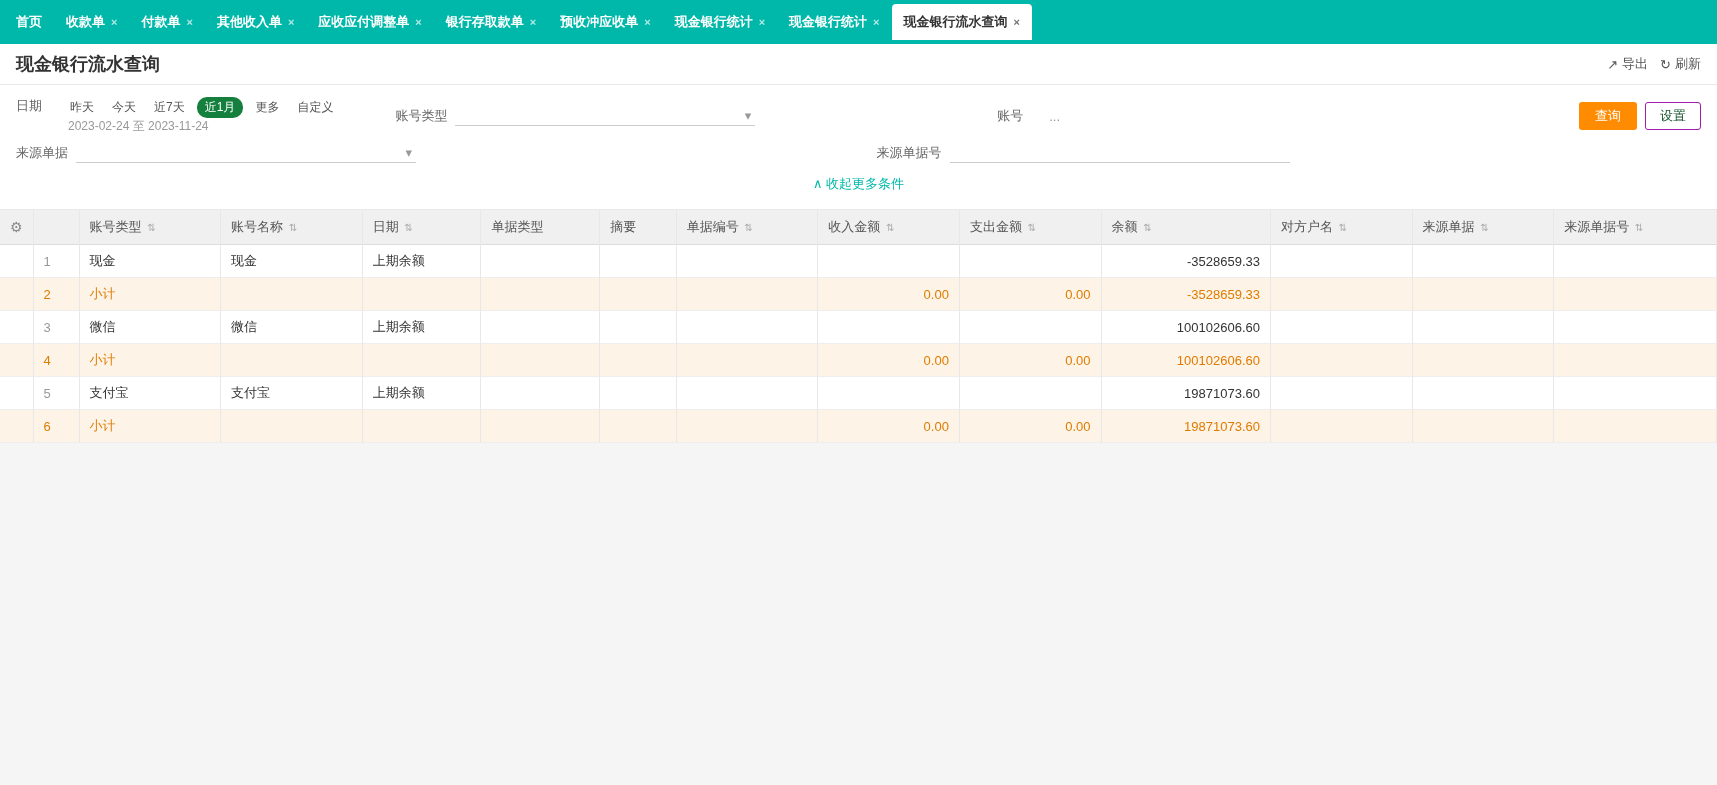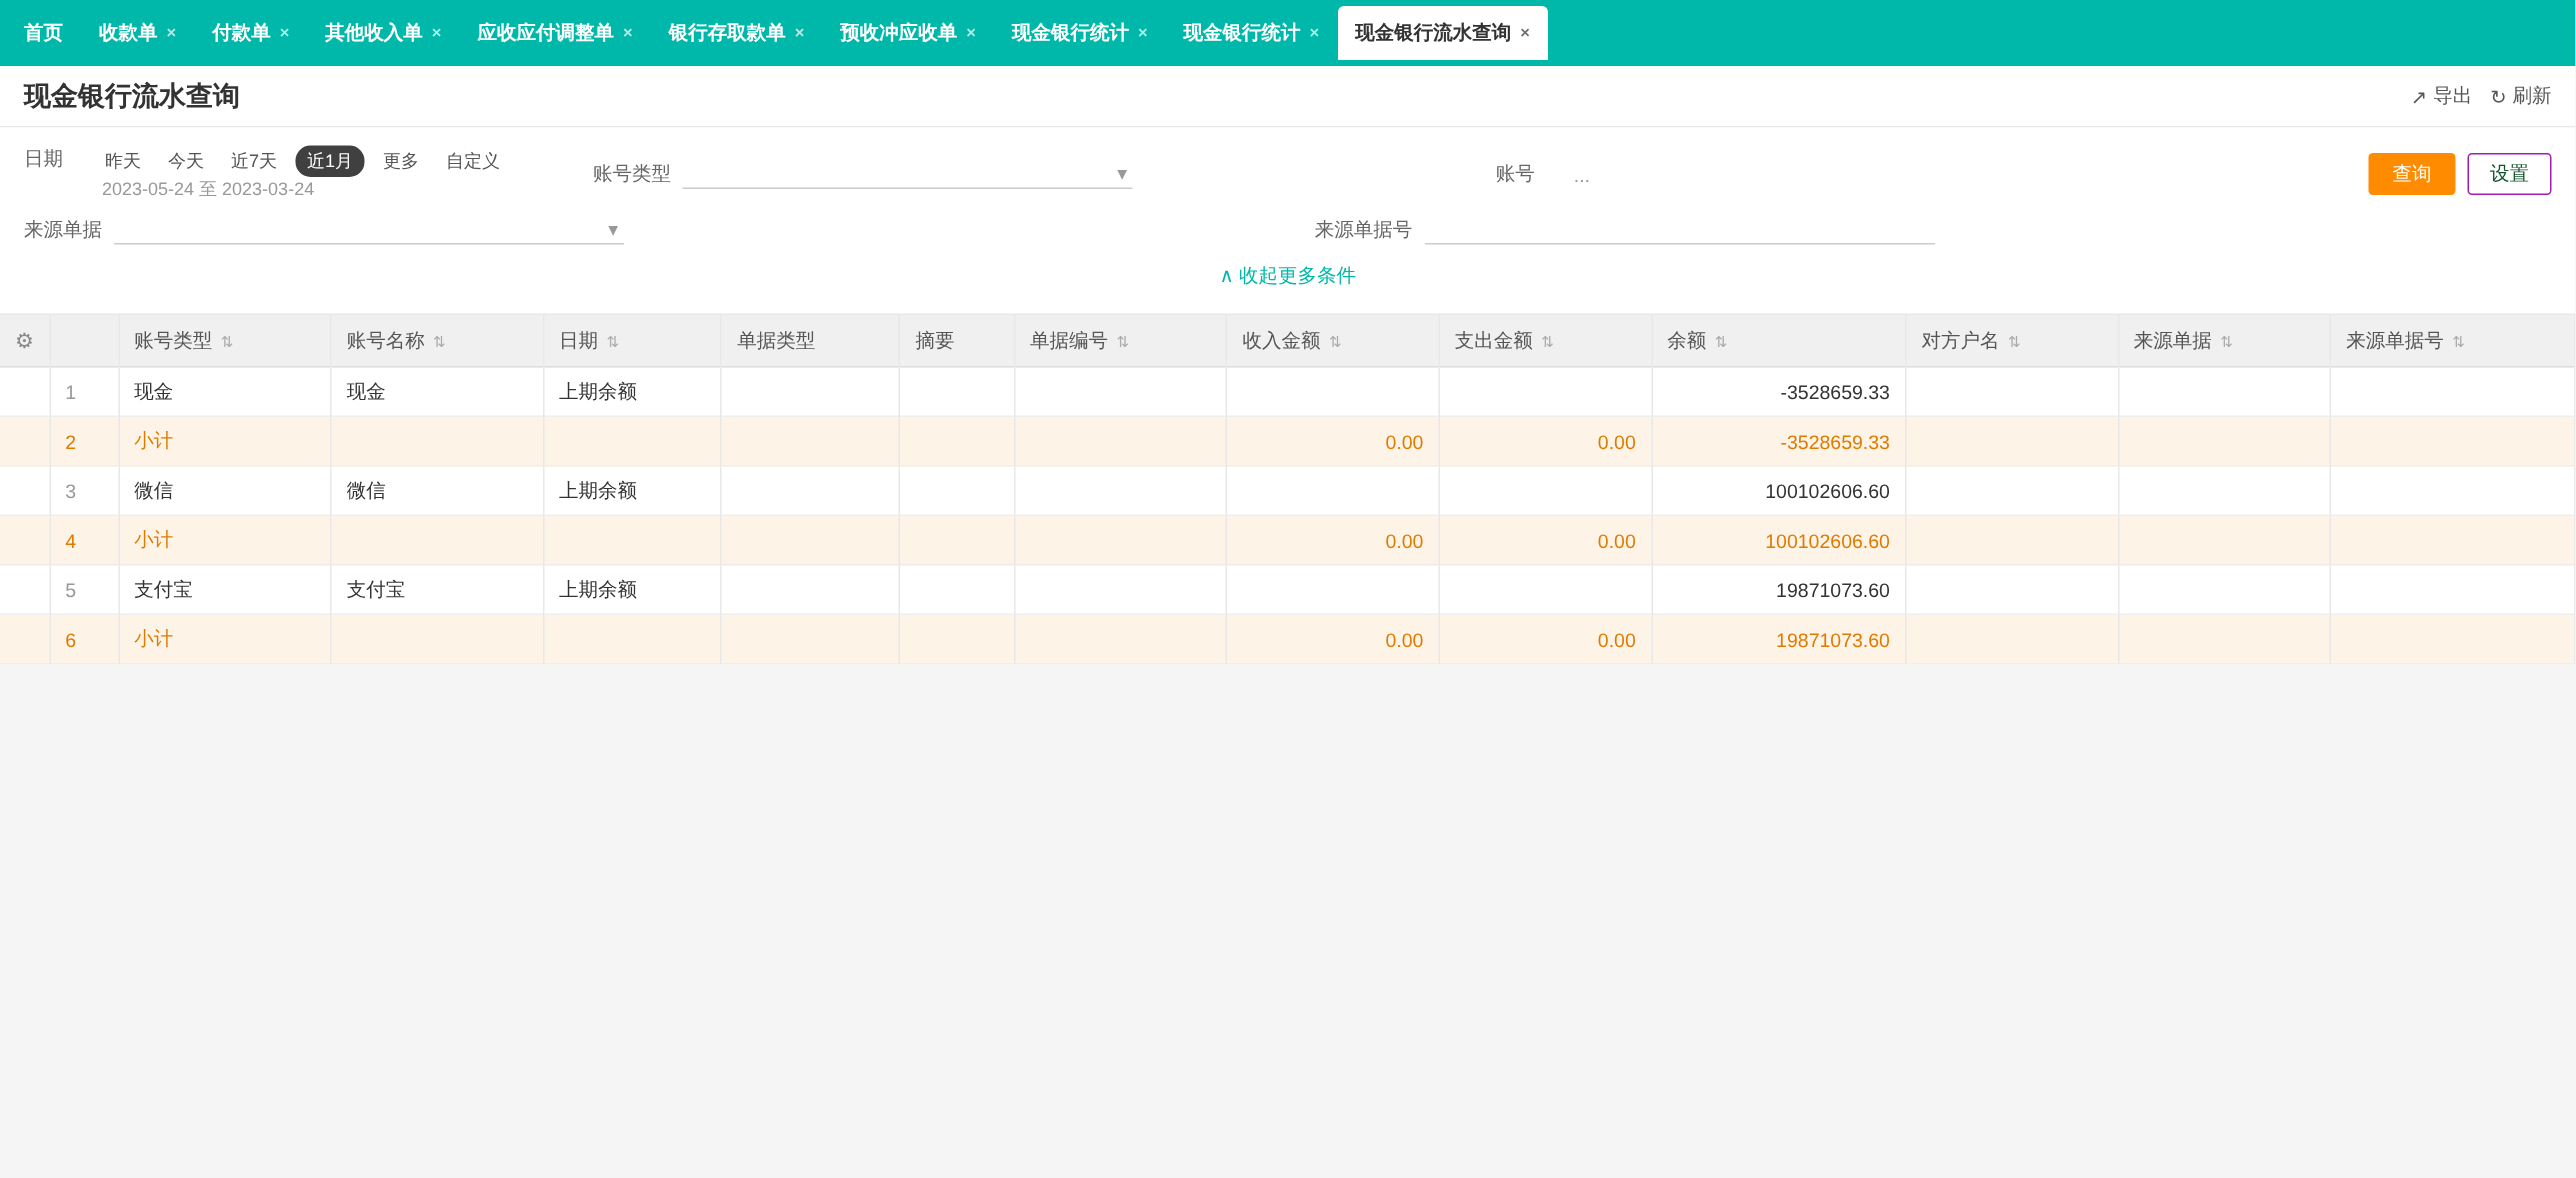--- a/index.html
+++ b/index.html
@@ -88,21 +88,21 @@
       gap: 6px;
     }
     .date-opt {
       padding: 2px 6px;
       cursor: pointer;
       color: #555;
       border-radius: 3px;
       font-size: 12px;
     }
     .date-opt.active {
-      background: #404040;
+      background: #15803d;
       color: #fff;
       border-radius: 10px;
       padding: 2px 8px;
     }
     .date-range {
       color: #999;
       font-size: 12px;
       margin-left: 4px;
     }
     .filter-field {
@@ -281,21 +281,21 @@
       <span class="filter-label">日期</span>
       <div>
         <div class="filter-date-options">
           <span class="date-opt">昨天</span>
           <span class="date-opt">今天</span>
           <span class="date-opt">近7天</span>
           <span class="date-opt active">近1月</span>
           <span class="date-opt">更多</span>
           <span class="date-opt">自定义</span>
         </div>
-        <div class="date-range">2023-05-24 至 2023-03-24</div>
+        <div class="date-range">2023-02-24 至 2023-11-24</div>
       </div>
     </div>
 
     <div class="filter-field" style="margin-left:40px;">
       <span class="filter-label">账号类型</span>
       <div class="filter-select filter-select-wide">
         <span style="flex:1;color:#ccc;">&nbsp;</span>
         <span class="arrow">▾</span>
       </div>
     </div>

